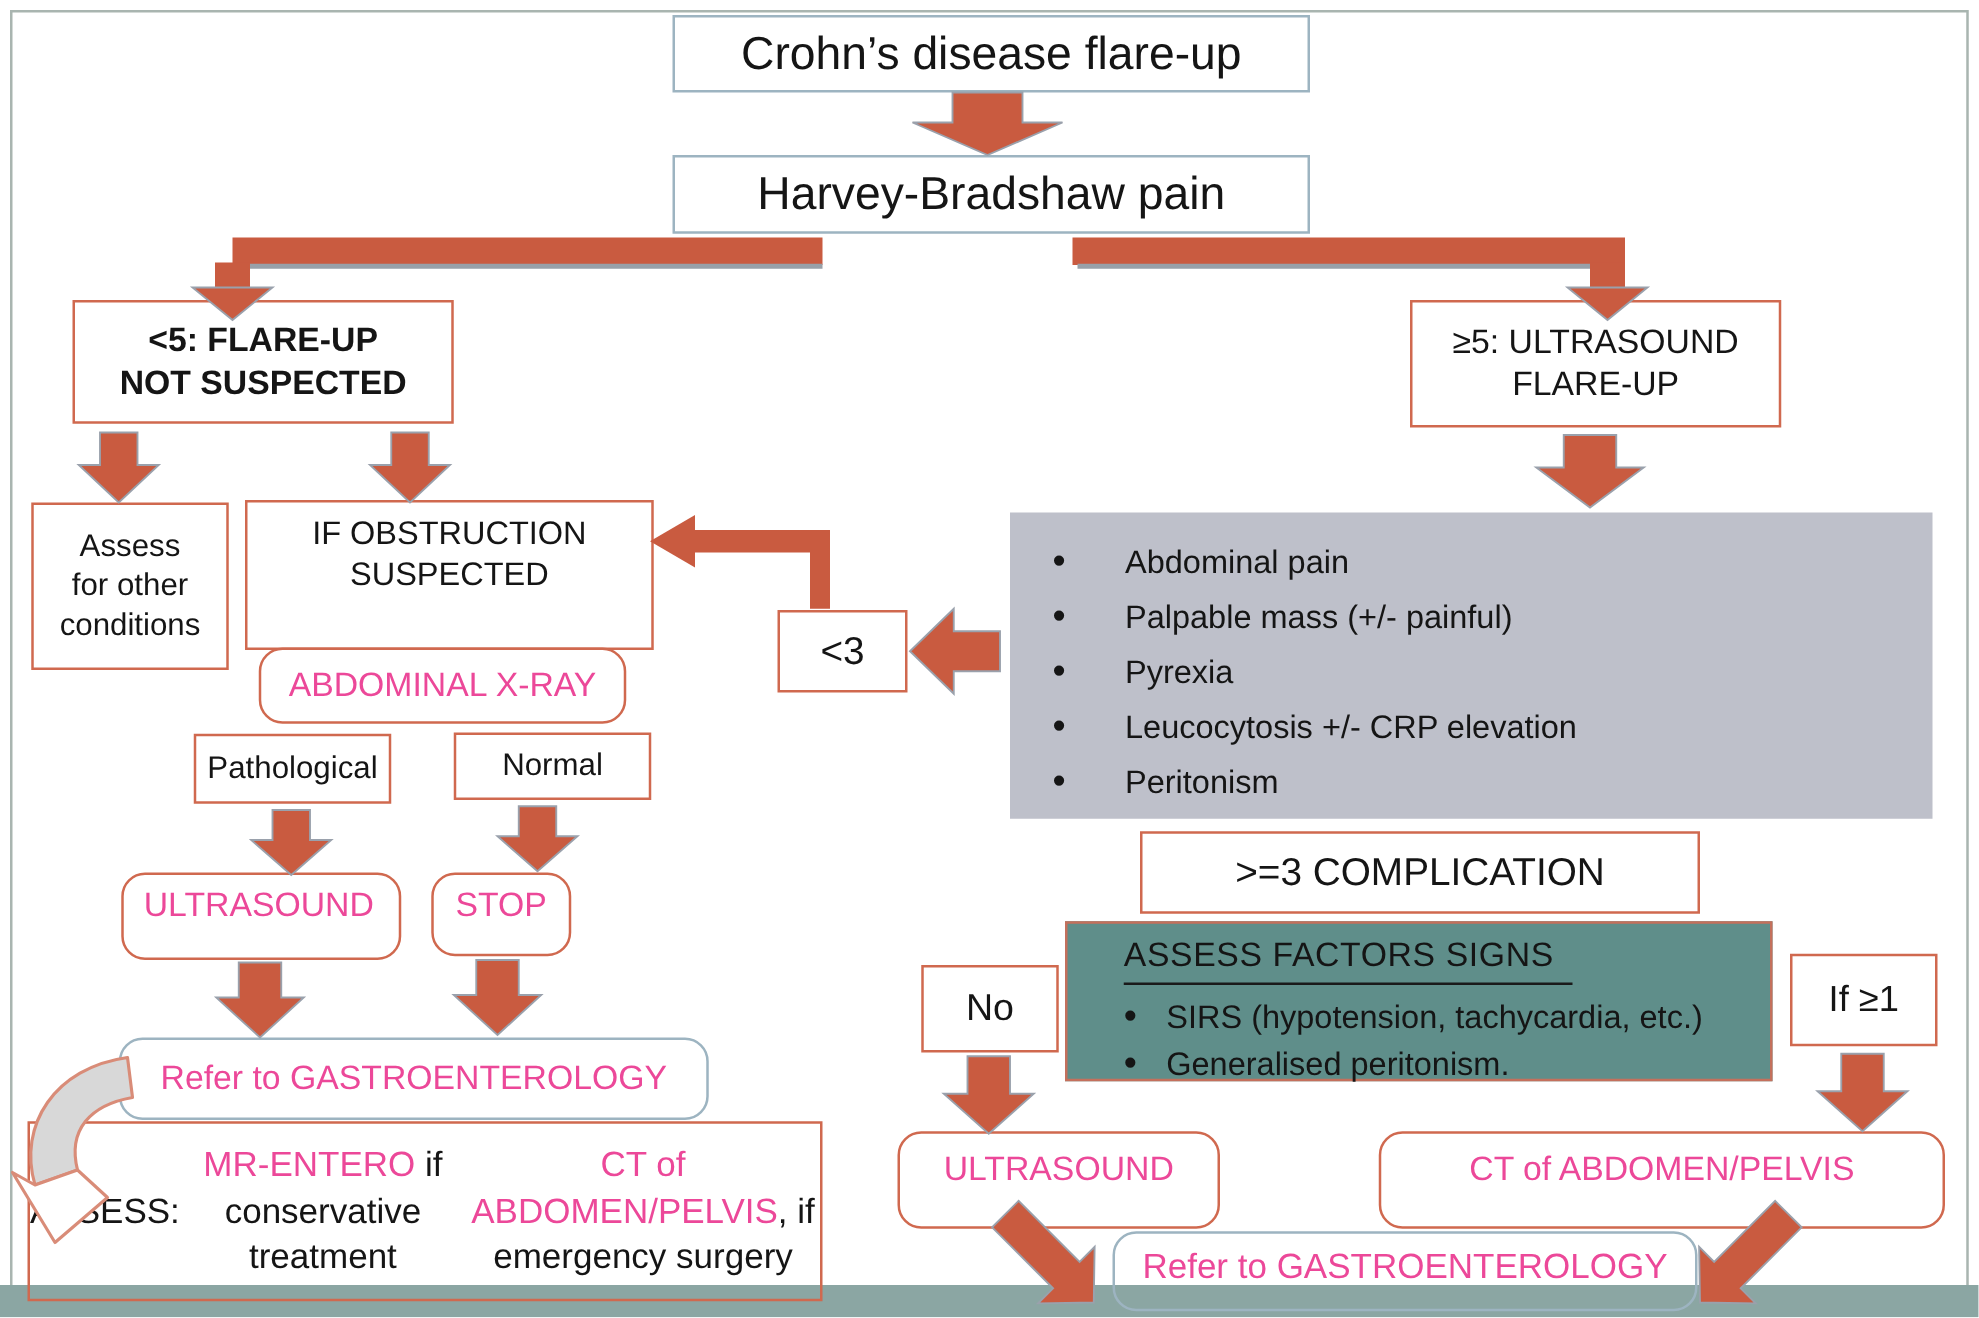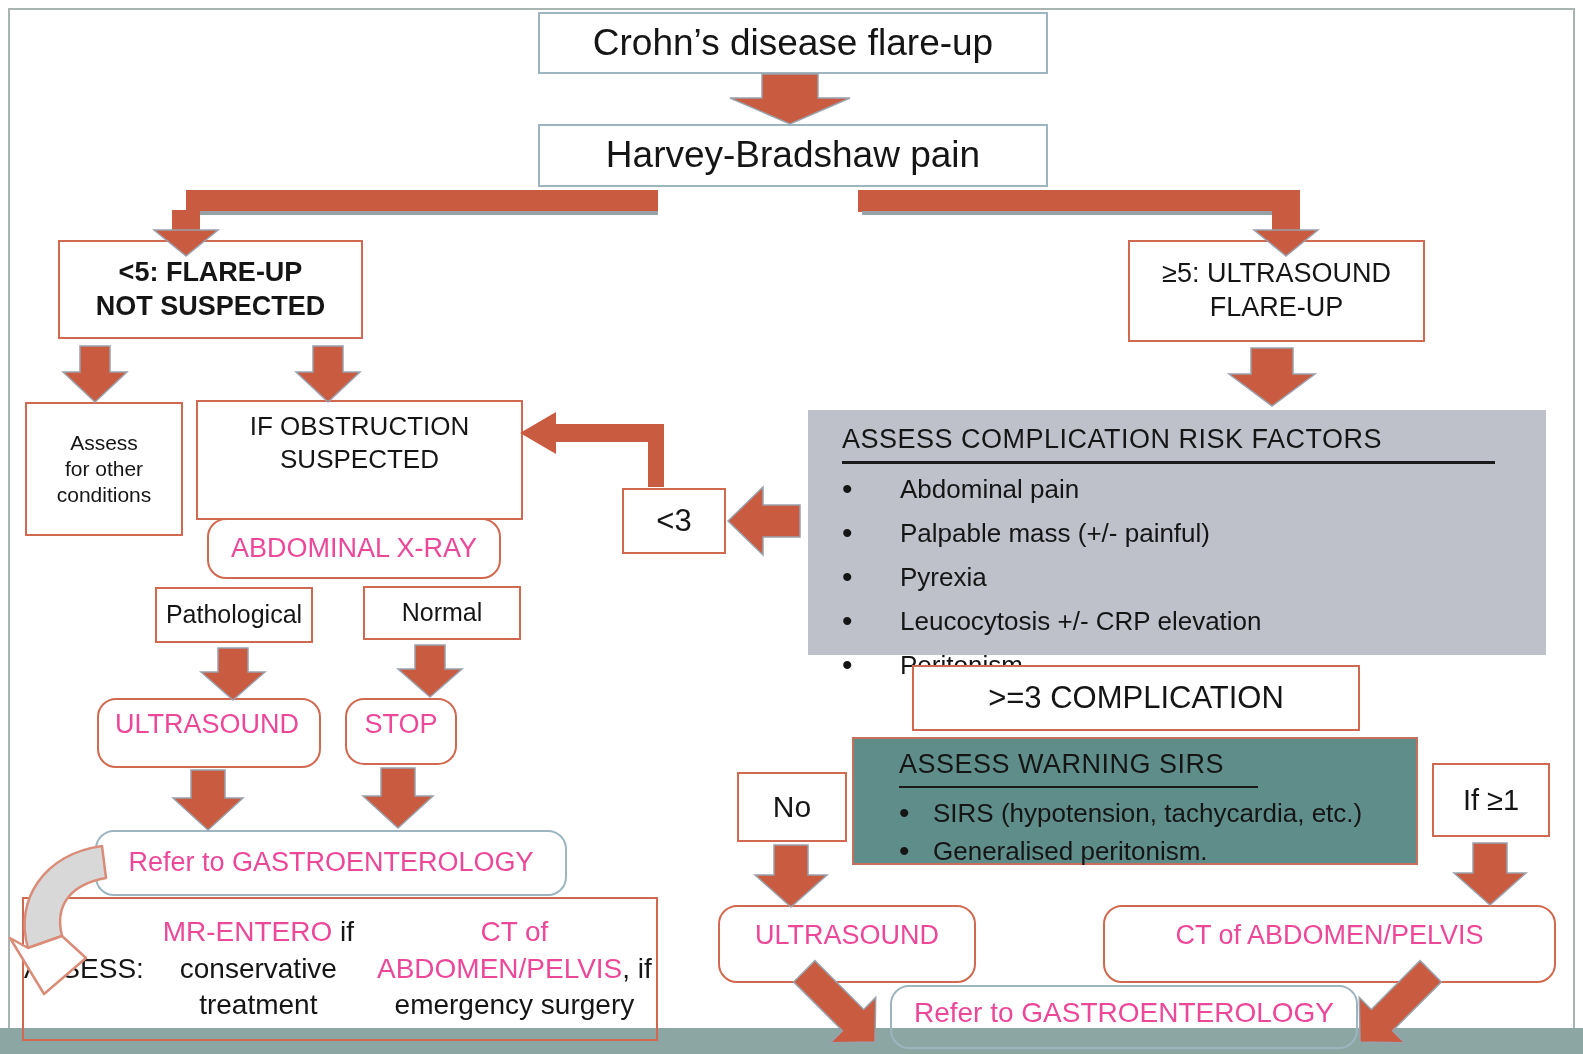--- a/index.html
+++ b/index.html
@@ -40,21 +40,21 @@
     <span>Crohn’s disease flare-up</span>
   </div>
   <div class="box blue" style="left:538px;top:124px;width:510px;height:63px;font-size:37px;">
     <span>Harvey-Bradshaw pain</span>
   </div>
 
   <div class="box pre" style="left:58px;top:240px;width:305px;height:99px;font-size:27px;font-weight:bold;">
     <span>&lt;5: FLARE-UP
 NOT SUSPECTED</span>
   </div>
-  <div class="box pre" style="left:25px;top:402px;width:158px;height:134px;font-size:21px;">
+  <div class="box pre" style="left:25px;top:402px;width:158px;height:134px;font-size:25px;">
     <span>Assess
 for other
 conditions</span>
   </div>
   <div class="box pre topalign" style="left:196px;top:400px;width:327px;height:120px;font-size:26px;">
     <span>IF OBSTRUCTION
 SUSPECTED</span>
   </div>
   <div class="box redtext" style="left:207px;top:518px;width:294px;height:61px;font-size:27px;">
     <span>ABDOMINAL X-RAY</span>
@@ -79,40 +79,39 @@
     <span class="plan-line"><span class="redtext">MR-ENTERO</span><span> if conservative treatment</span></span>
     <span class="plan-line"><span class="redtext">CT of ABDOMEN/PELVIS</span><span>, if emergency surgery</span></span>
   </div>
 
   <div class="box pre" style="left:1128px;top:240px;width:297px;height:102px;font-size:27px;">
     <span>≥5: ULTRASOUND
 FLARE-UP</span>
   </div>
 
   <div class="panel risk" style="left:808px;top:410px;width:738px;height:245px;">
-    <div class="ptitle">ASSESS COMPLICATION RISK FACTORS</div>
     <ul class="blist">
         <li>Abdominal pain</li>
         <li>Palpable mass (+/- painful)</li>
         <li>Pyrexia</li>
         <li>Leucocytosis +/- CRP elevation</li>
         <li>Peritonism</li>
       </ul>
   </div>
 
   <div class="box" style="left:622px;top:488px;width:104px;height:66px;font-size:31px;">
     <span>&lt;3</span>
   </div>
 
   <div class="box" style="left:912px;top:665px;width:448px;height:66px;font-size:31px;">
     <span>&gt;=3 COMPLICATION</span>
   </div>
 
   <div class="panel warn" style="left:852px;top:737px;width:566px;height:128px;">
-    <div class="ptitle">ASSESS WARNING SIRS</div>
+    <div class="ptitle">ASSESS FACTORS SIGNS</div>
     <ul class="blist">
         <li>SIRS (hypotension, tachycardia, etc.)</li>
         <li>Generalised peritonism.</li>
       </ul>
   </div>
 
   <div class="box" style="left:737px;top:772px;width:110px;height:70px;font-size:30px;">
     <span>No</span>
   </div>
   <div class="box" style="left:1432px;top:763px;width:118px;height:74px;font-size:29px;">

